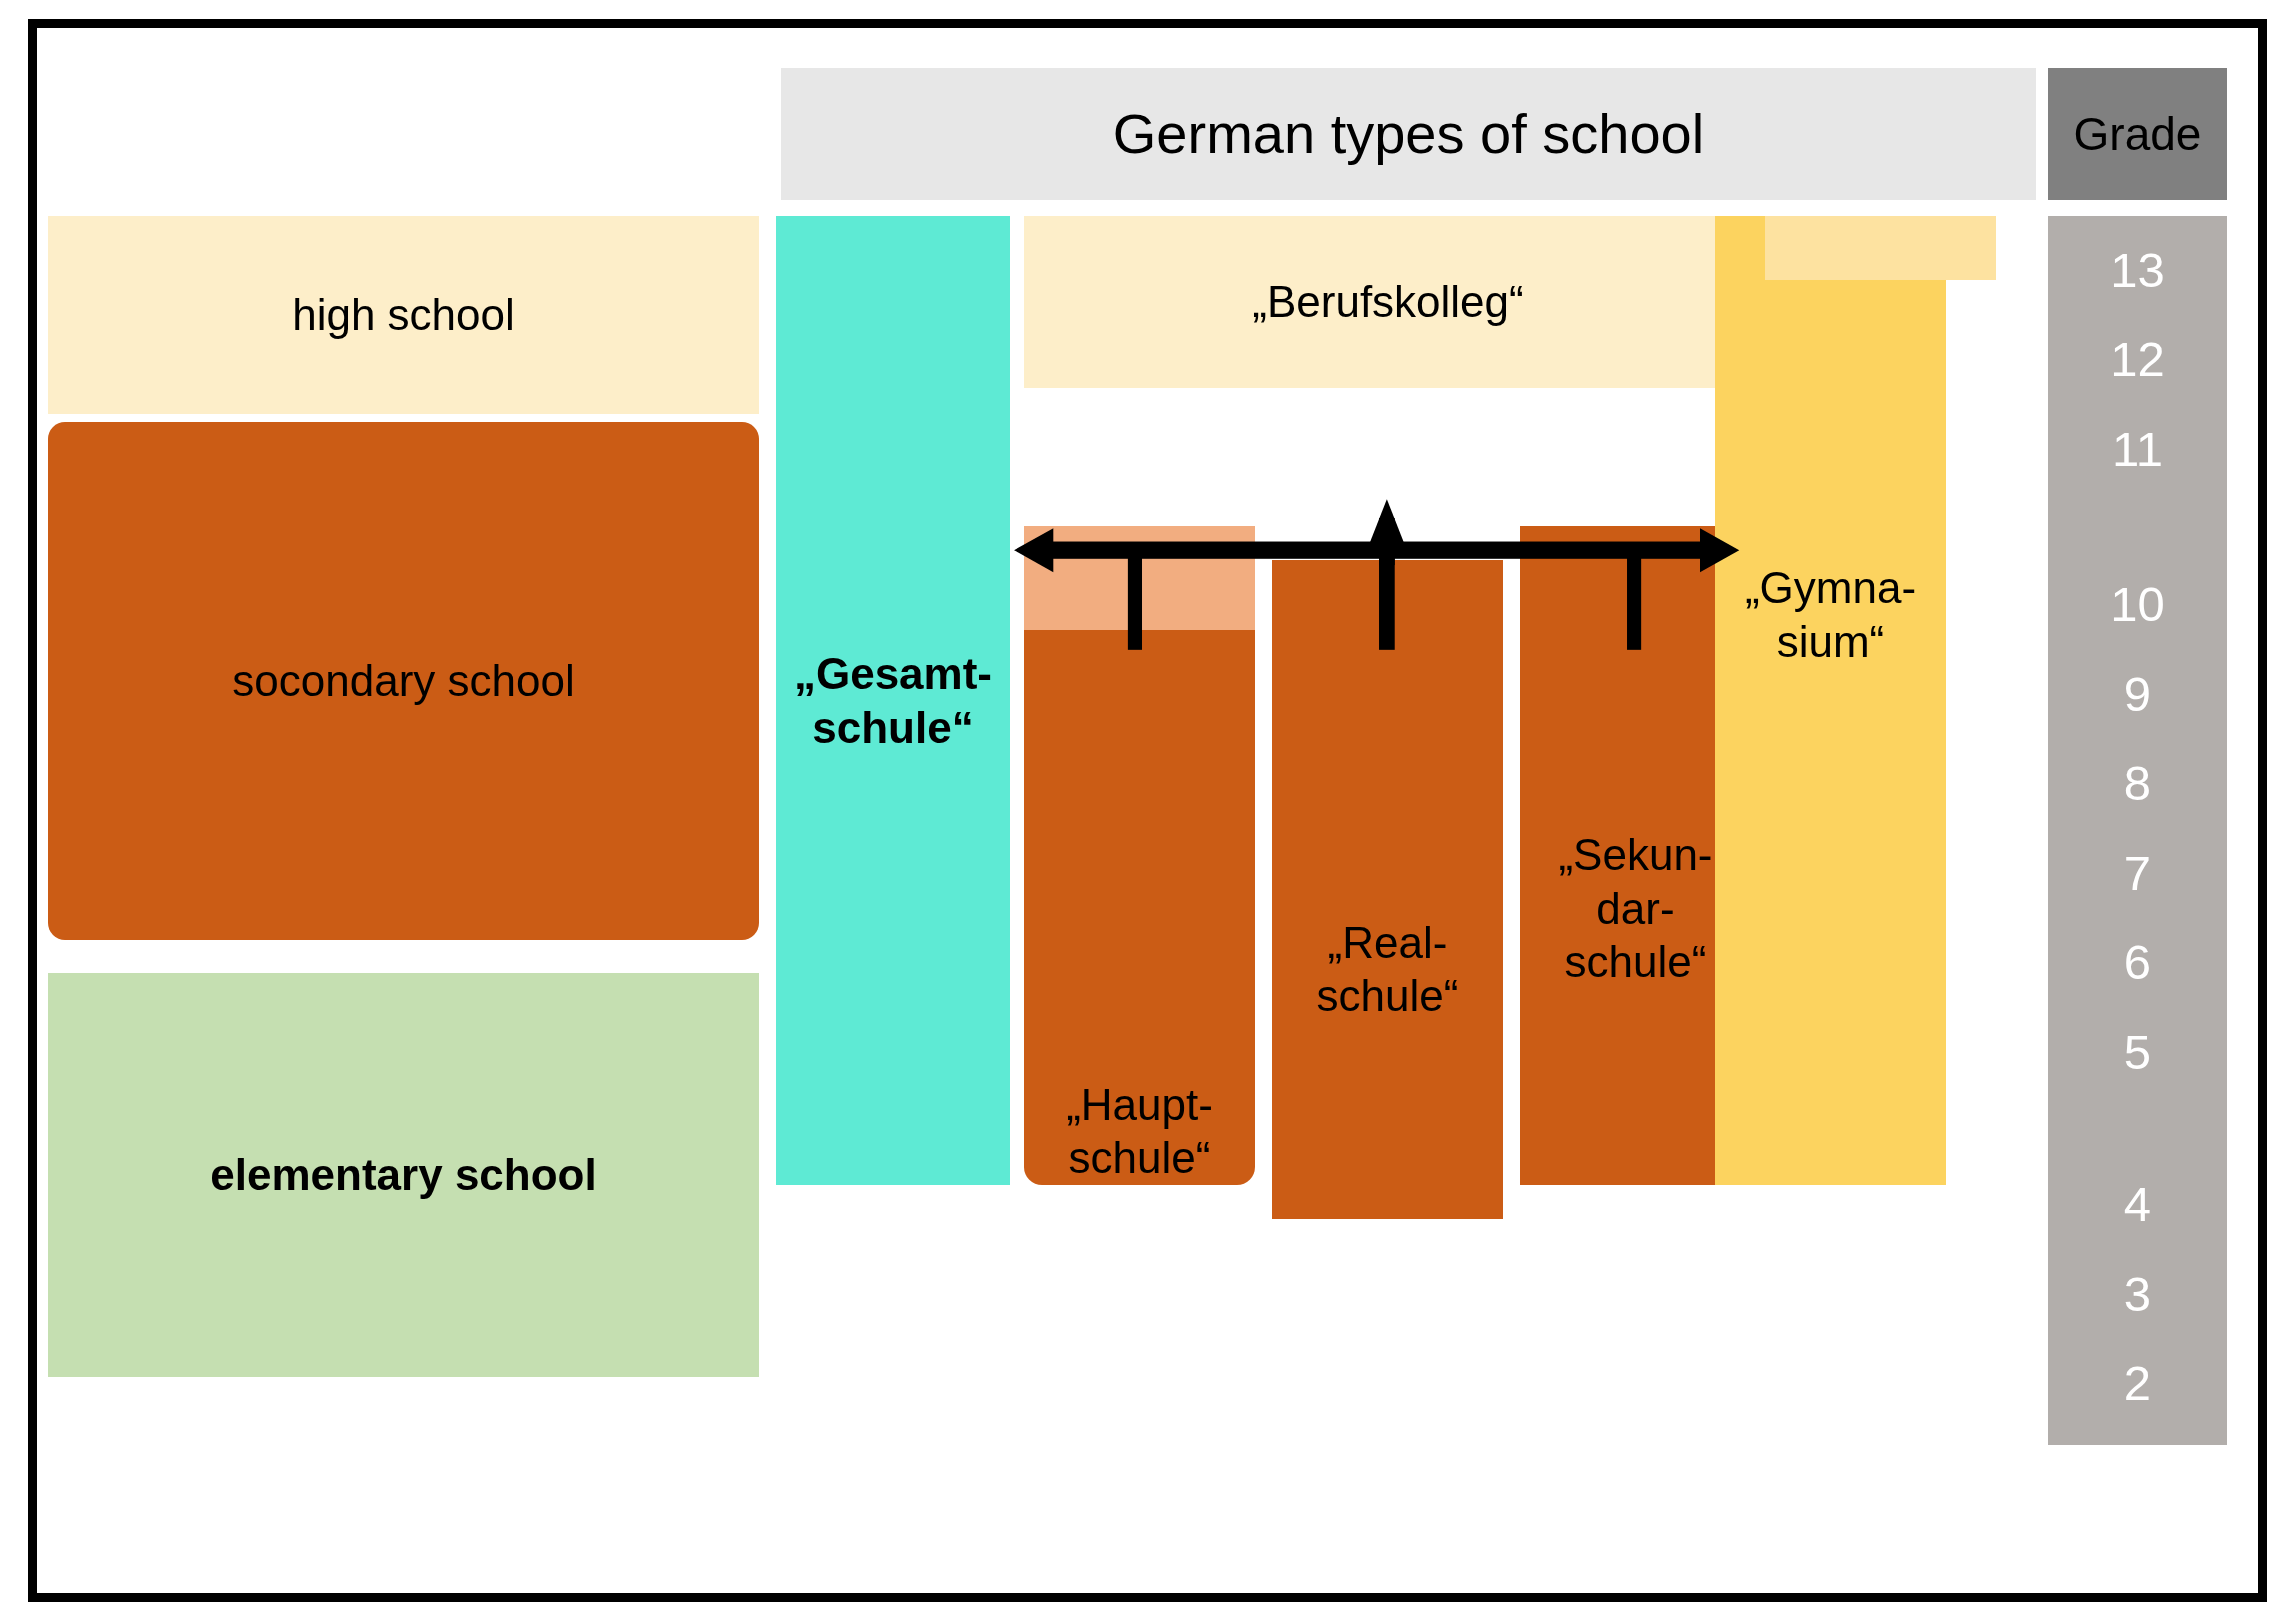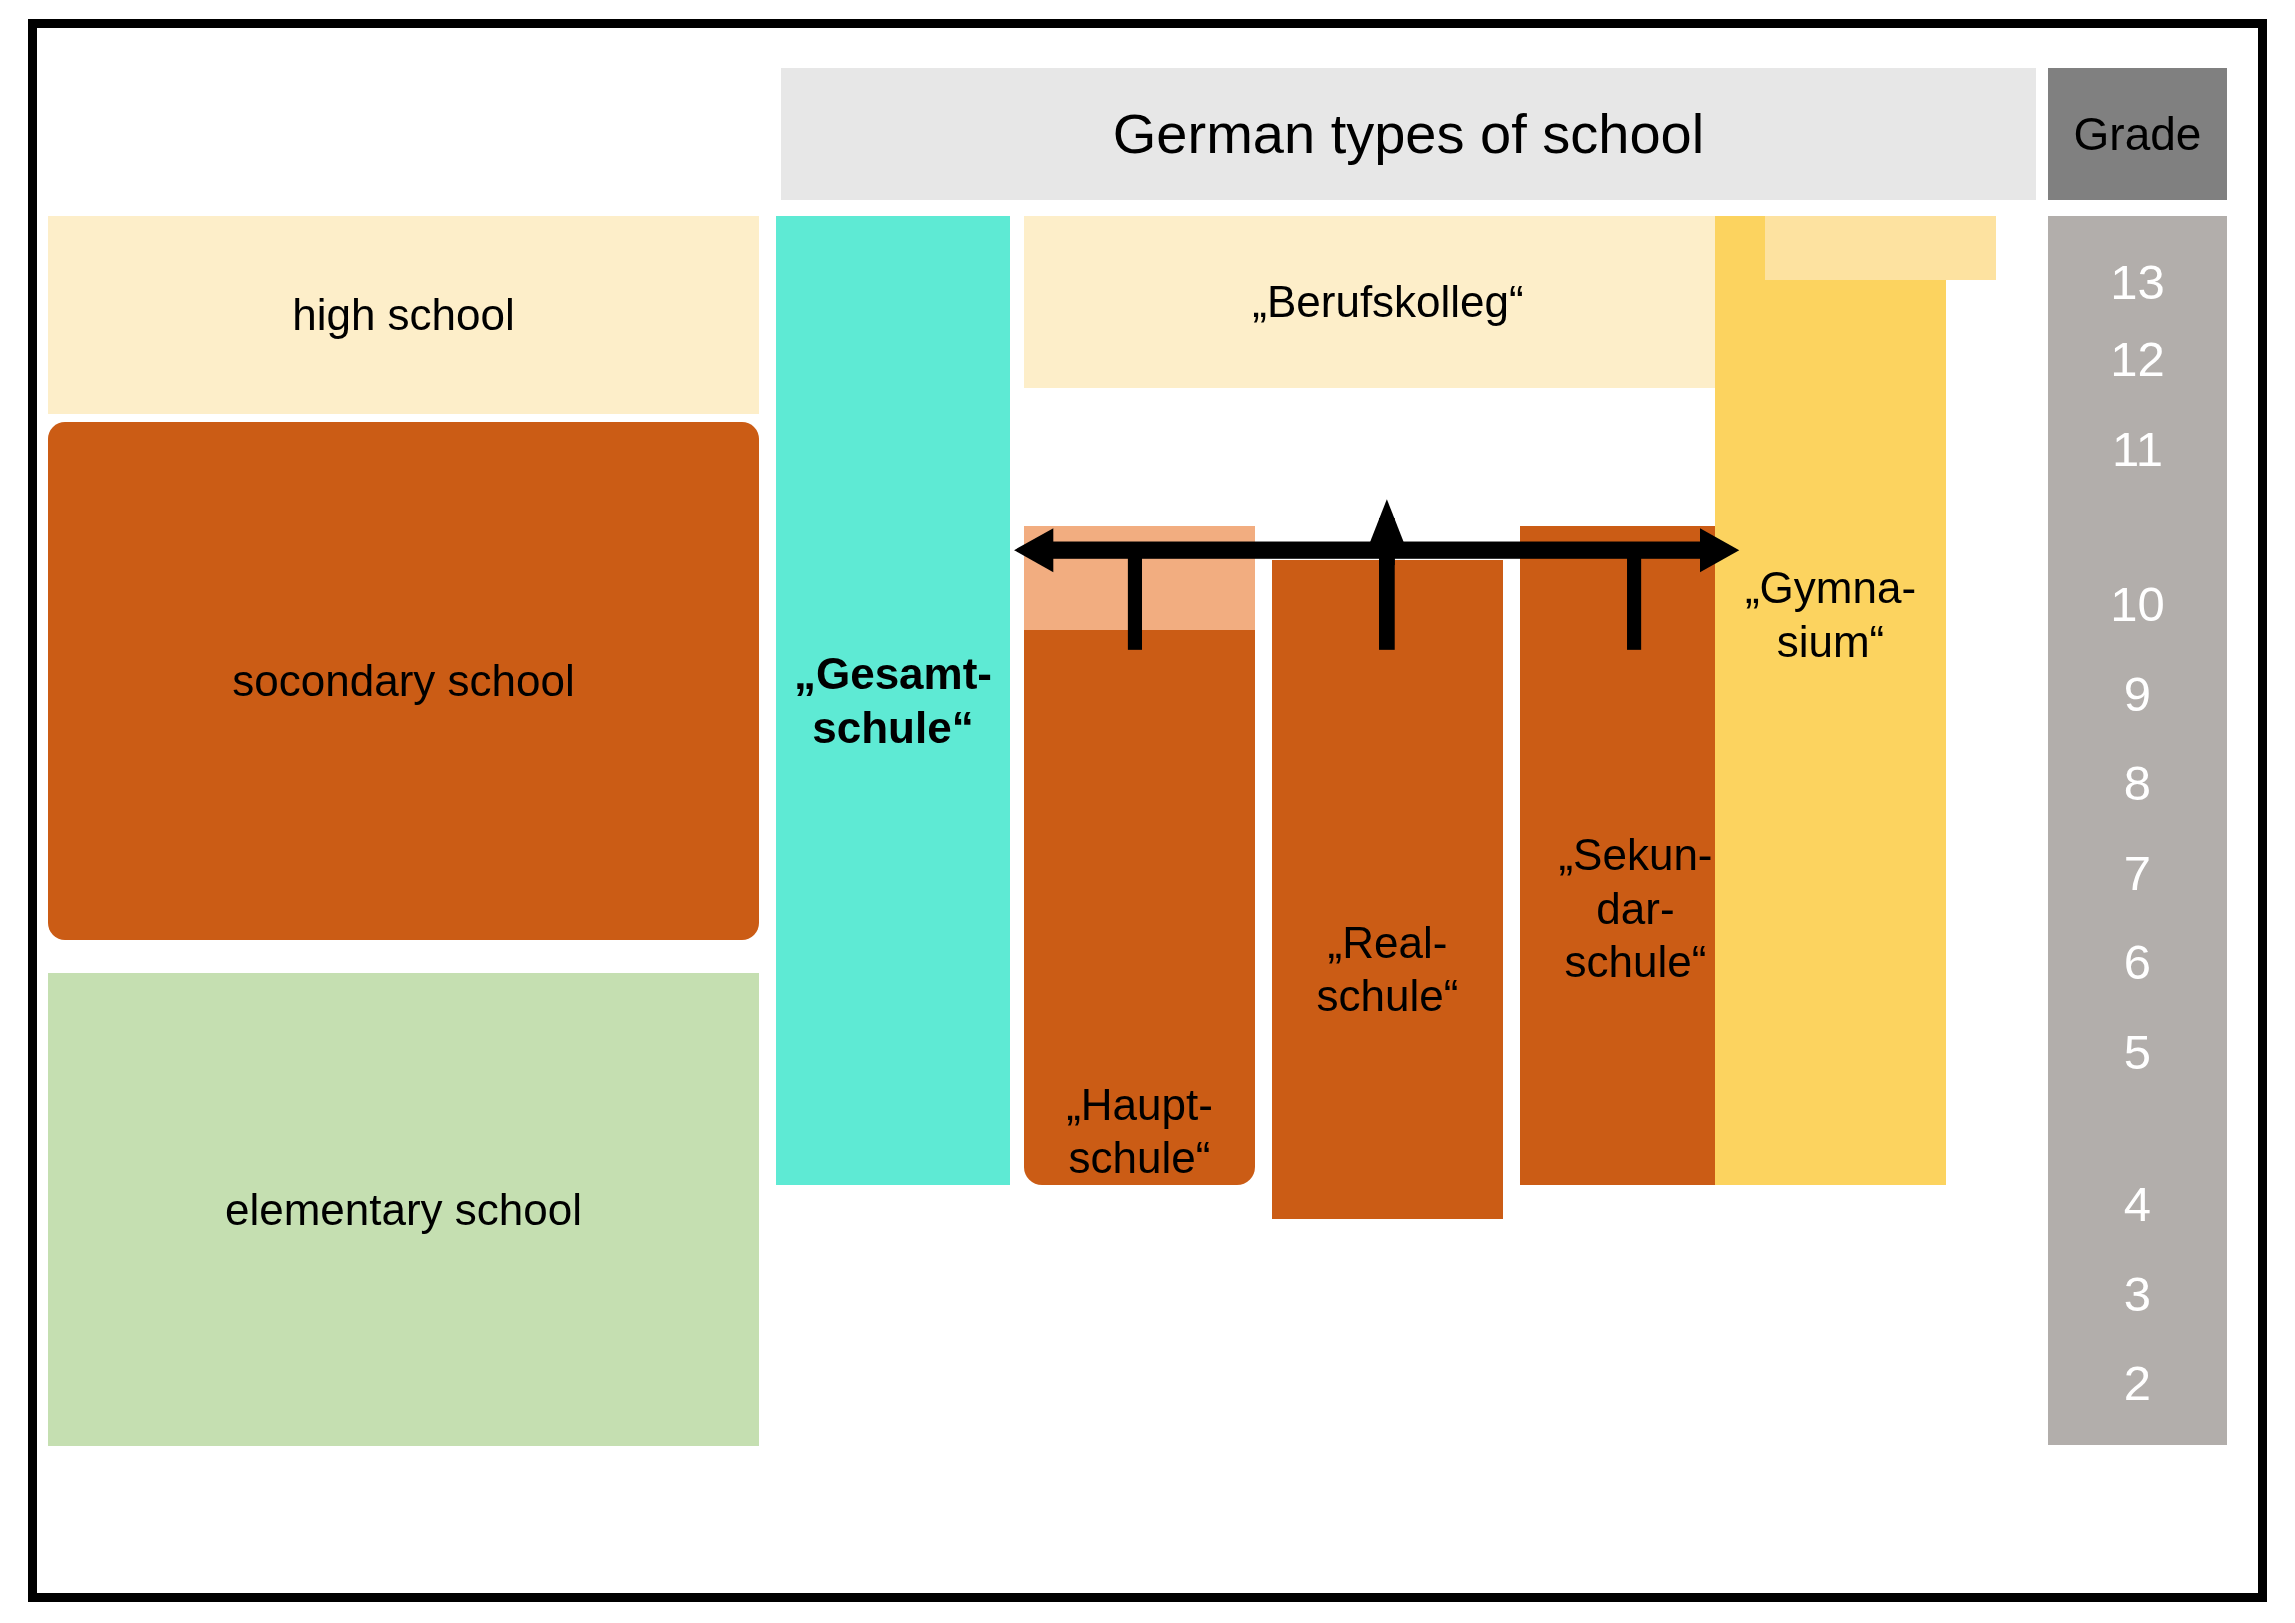--- a/index.html
+++ b/index.html
@@ -107,21 +107,21 @@
   <div id="frame">
 
     <div class="box" id="header-band" style="left:744px; top:40px; width:1255px; height:132px;">German types of school</div>
 
     <div class="box" id="grade-header" style="left:2011px; top:40px; width:179px; height:132px;">Grade</div>
 
     <div class="box legend" id="legend-high" style="left:11px; top:188px; width:711px; height:198px;">high school</div>
 
     <div class="box legend" id="legend-second" style="left:11px; top:394px; width:711px; height:518px;">socondary school</div>
 
-    <div class="box legend" id="legend-elem" style="left:11px; top:945px; width:711px; height:473px;">elementary school</div>
+    <div class="box legend" id="legend-elem" style="left:11px; top:945px; width:711px; height:404px;font-weight:bold;">elementary school</div>
 
     <div class="box school-col" id="col-gesamt" style="left:739px; top:188px; width:234px; height:969px;">
       <span class="lbl">„Gesamt-
 schule“</span>
     </div>
 
     <div class="box school-col" id="col-berufs" style="left:987px; top:188px; width:728px; height:172px;">
       <span class="lbl">„Berufskolleg“</span>
     </div>
 
@@ -143,21 +143,21 @@
     </div>
 
     <div class="box school-col" id="col-gym" style="left:1678px; top:188px; width:231px; height:969px; align-items:flex-start; padding-top:345px;">
       <span class="lbl">„Gymna-
 sium“</span>
     </div>
     <div id="col-gym-top" style="position:absolute; left:1728px; top:188px; width:231px; height:64px;"></div>
 
 
     <div id="grade-scale" style="position:absolute; left:2011px; top:188px; width:179px; height:1229px;">
-      <span class="grade-num" style="top:30px;margin-top:12px;">13</span>
+      <span class="grade-num" style="top:30px;">13</span>
       <span class="grade-num" style="top:119px;">12</span>
       <span class="grade-num" style="top:209px;">11</span>
       <span class="grade-num" style="top:364px;">10</span>
       <span class="grade-num" style="top:454px;">9</span>
       <span class="grade-num" style="top:543px;">8</span>
       <span class="grade-num" style="top:633px;">7</span>
       <span class="grade-num" style="top:722px;">6</span>
       <span class="grade-num" style="top:812px;">5</span>
       <span class="grade-num" style="top:964px;">4</span>
       <span class="grade-num" style="top:1054px;">3</span>

